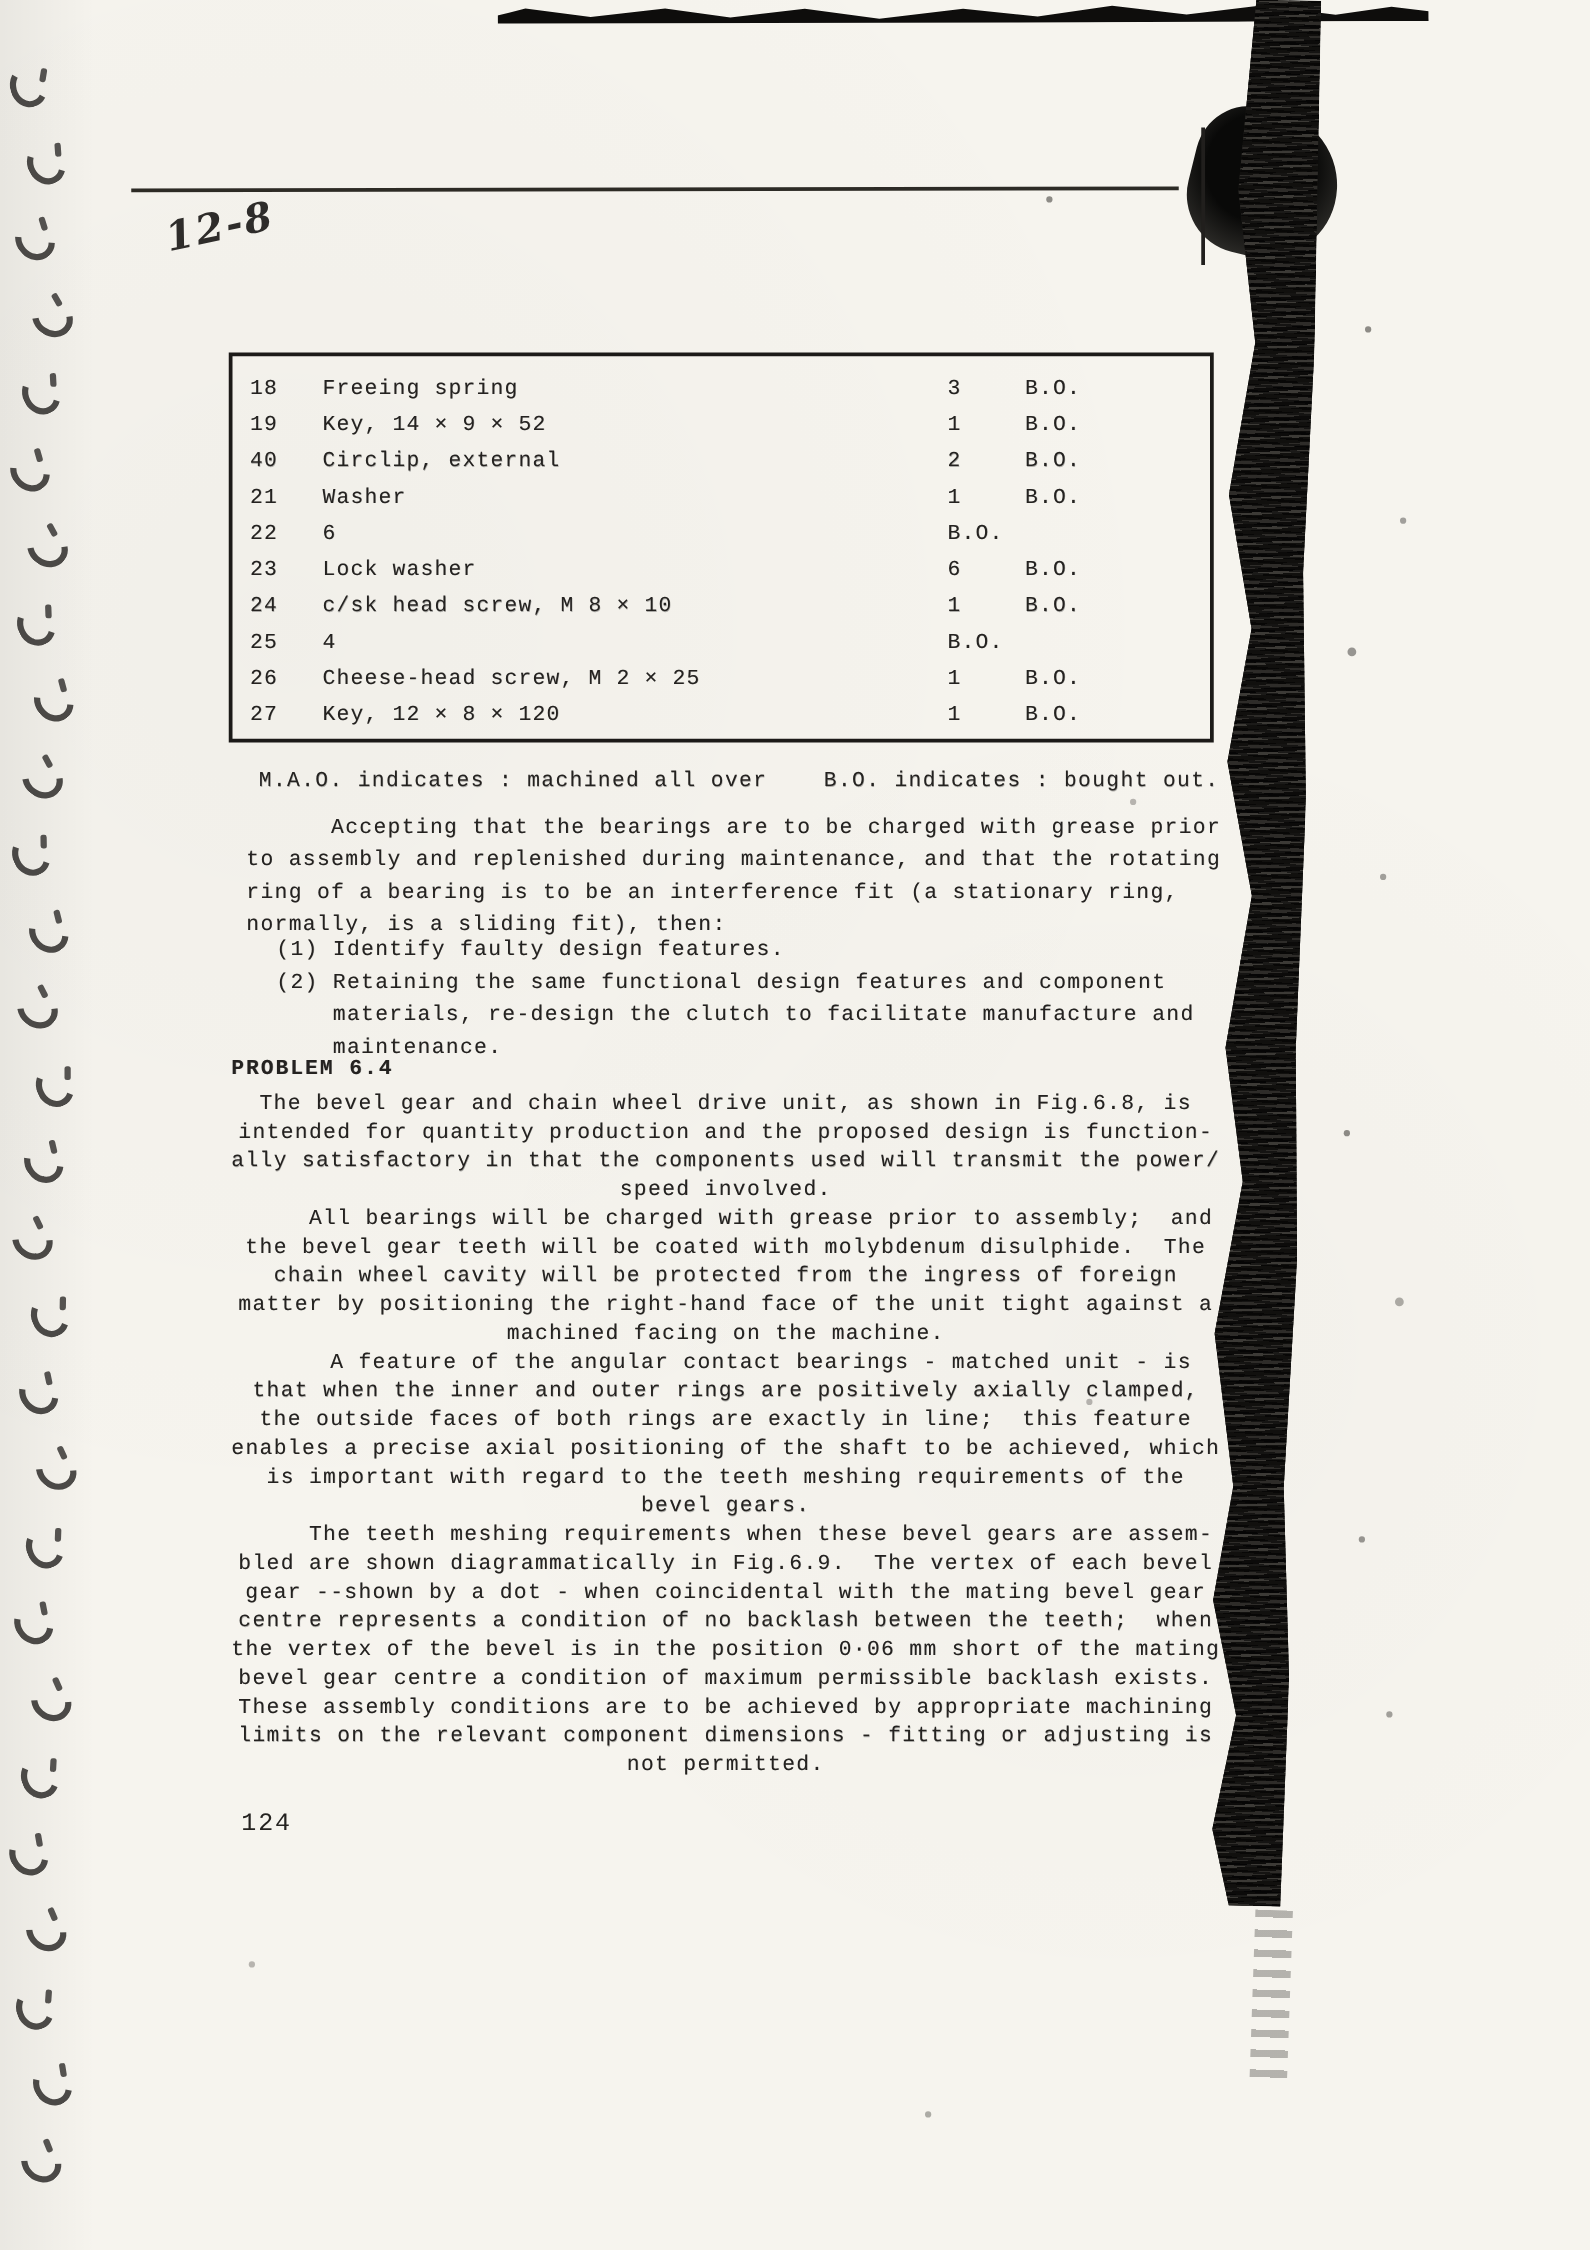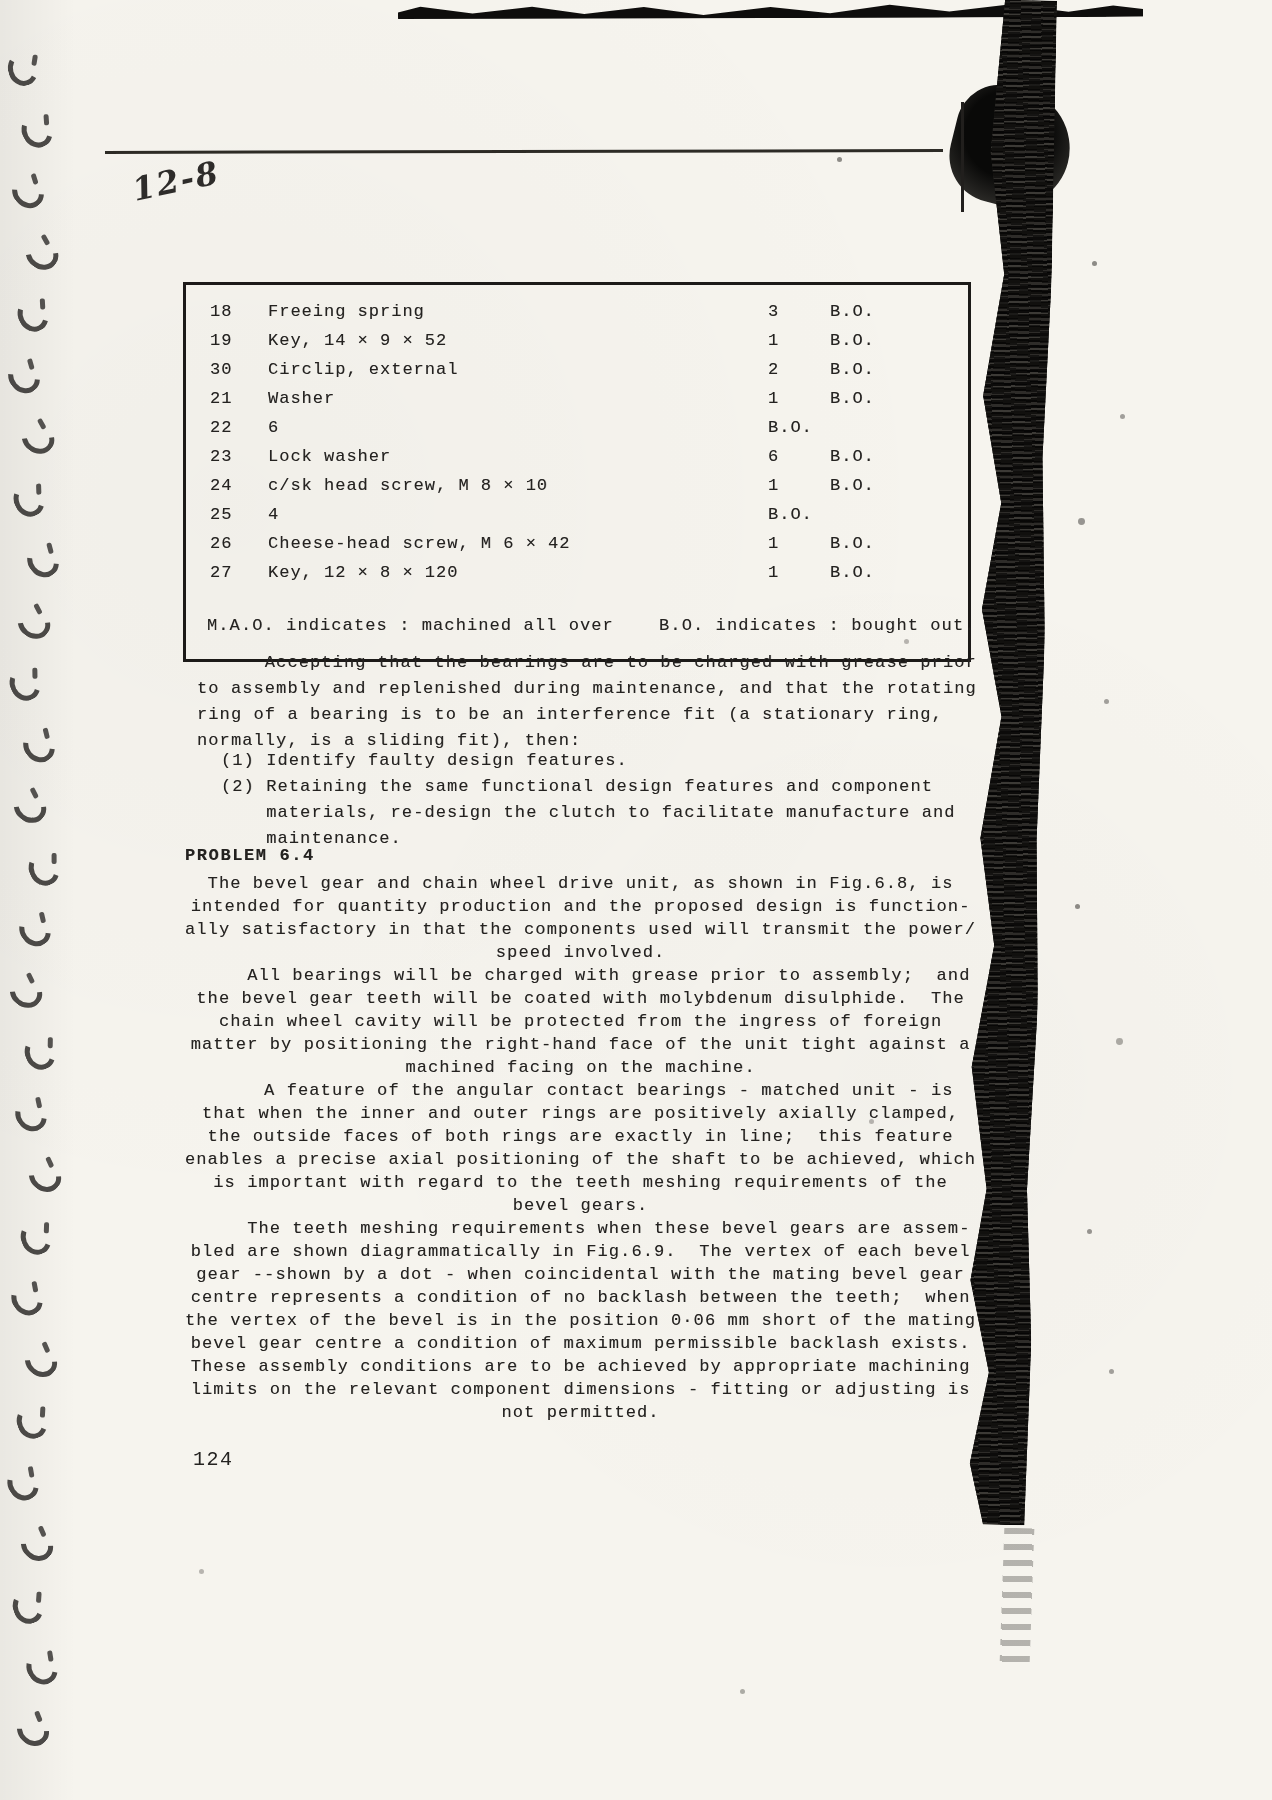--- a/index.html
+++ b/index.html
@@ -89,23 +89,23 @@
     border:5px solid #2f2d2b;border-radius:50%;
     border-right-color:transparent;border-top-color:transparent;
     opacity:0.85;
   }
   .bmark::after{
     content:"";position:absolute;left:21px;top:1px;width:5px;height:11px;
     background:#3a3836;border-radius:2px;transform:rotate(24deg);
   }
   
   .ptable{
-    position:absolute;left:183px;top:282px;width:788px;height:380px;
+    position:absolute;left:183px;top:282px;width:788px;height:312px;
     border:3px solid #1c1a18;
-    padding-top:12px;box-sizing:border-box;padding-left:10px;
+    padding-top:12px;box-sizing:border-box;
   }
   .trow{
     display:grid;
     grid-template-columns:58px 500px 62px 1fr;
     padding-left:14px;height:29px;align-items:center;
     font-size:17px;letter-spacing:1px;
     text-shadow:0.3px 0.3px 0 rgba(40,40,40,0.35);
   }
   .heading{
     position:absolute;left:185px;top:846px;
@@ -169,21 +169,21 @@
       <span>3</span>
       <span>B.O.</span>
     </div>
     <div class="trow">
       <span>19</span>
       <span>Key, 14 × 9 × 52</span>
       <span>1</span>
       <span>B.O.</span>
     </div>
     <div class="trow">
-      <span>30</span>
+      <span>40</span>
       <span>Circlip, external</span>
       <span>2</span>
       <span>B.O.</span>
     </div>
     <div class="trow">
       <span>21</span>
       <span>Washer</span>
       <span>1</span>
       <span>B.O.</span>
     </div>
@@ -204,21 +204,21 @@
       <span>1</span>
       <span>B.O.</span>
     </div>
     <div class="trow">
       <span>25</span>
       <span>4</span>
       <span>B.O.</span>
     </div>
     <div class="trow">
       <span>26</span>
-      <span>Cheese-head screw, M 6 × 42</span>
+      <span>Cheese-head screw, M 2 × 25</span>
       <span>1</span>
       <span>B.O.</span>
     </div>
     <div class="trow">
       <span>27</span>
       <span>Key, 12 × 8 × 120</span>
       <span>1</span>
       <span>B.O.</span>
     </div>
   </div>

